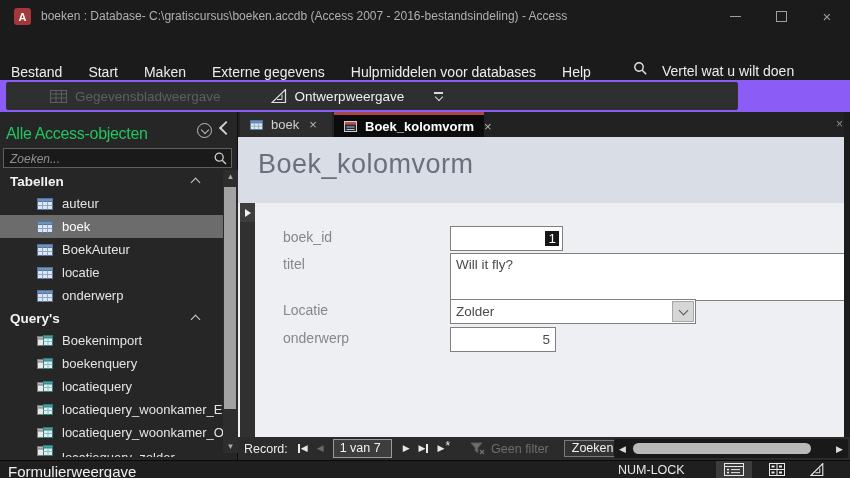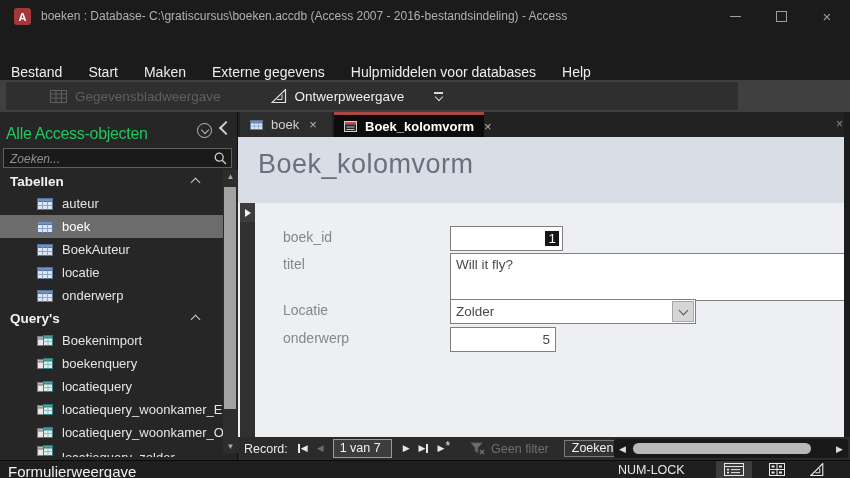--- a/index.html
+++ b/index.html
@@ -20,21 +20,21 @@
 
   
   .menubar{position:absolute;left:0;top:32px;width:850px;height:48px;background:#1b1b1b;
            display:flex;align-items:flex-end;padding-top:8px;box-sizing:border-box;}
   .menu-item{font-size:14px;color:#ededed;margin-left:26px;white-space:nowrap;}
   .menu-item:first-child{margin-left:11px;}
   .tellme{display:flex;align-items:center;margin-left:42px;}
   .tellme-text{font-size:14px;color:#ededed;margin-left:14px;}
 
   
-  .ribbon{position:absolute;left:0;top:80px;width:850px;height:32px;background:#404040;}
+  .ribbon{position:absolute;left:0;top:80px;width:850px;height:32px;background:#8b5cf6;}
   .ribbon-panel{position:absolute;left:6px;top:2px;width:732px;height:28px;background:#2f2f2f;border-radius:2px;
                 display:flex;align-items:center;}
   .rb-datasheet{display:flex;align-items:center;margin-left:44px;color:#5f5f5f;font-size:13.5px;}
   .rb-design{display:flex;align-items:center;margin-left:50px;color:#f0f0f0;font-size:13.5px;}
   .rb-ic{margin-right:8px;display:flex;}
   .dd-chevron{display:flex;flex-direction:column;align-items:center;margin-left:30px;}
   .dd-line{width:9px;height:0;border-top:2px solid #d9d9d9;}
   .dd-v{width:5px;height:5px;border-right:1.5px solid #d9d9d9;border-bottom:1.5px solid #d9d9d9;
         transform:rotate(45deg);margin-top:0px;}
 
@@ -151,20 +151,29 @@
     </div>
   </div>
 
   <div class="menubar">
     <span class="menu-item">Bestand</span>
     <span class="menu-item">Start</span>
     <span class="menu-item">Maken</span>
     <span class="menu-item">Externe gegevens</span>
     <span class="menu-item">Hulpmiddelen voor databases</span>
     <span class="menu-item">Help</span>
+    <span class="tellme">
+      <span>
+        <svg width="15" height="15" viewBox="0 0 15 15">
+            <circle cx="6" cy="6" r="4.2" fill="none" stroke="#e6e6e6" stroke-width="1.4"></circle>
+            <line x1="9.2" y1="9.2" x2="13.2" y2="13.2" stroke="#e6e6e6" stroke-width="1.4"></line>
+          </svg>
+      </span>
+      <span class="tellme-text">Vertel wat u wilt doen</span>
+    </span>
   </div>
 
   <div class="ribbon">
     <div class="ribbon-panel">
       <span class="rb-datasheet">
         <span class="rb-ic">
           <svg width="17" height="13" viewBox="0 0 17 13">
               <rect x="0.5" y="0.5" width="16" height="12" fill="none" stroke="#5f5f5f"></rect>
               <line x1="0.5" y1="4" x2="16.5" y2="4" stroke="#5f5f5f"></line>
               <line x1="0.5" y1="8" x2="16.5" y2="8" stroke="#5f5f5f"></line>

